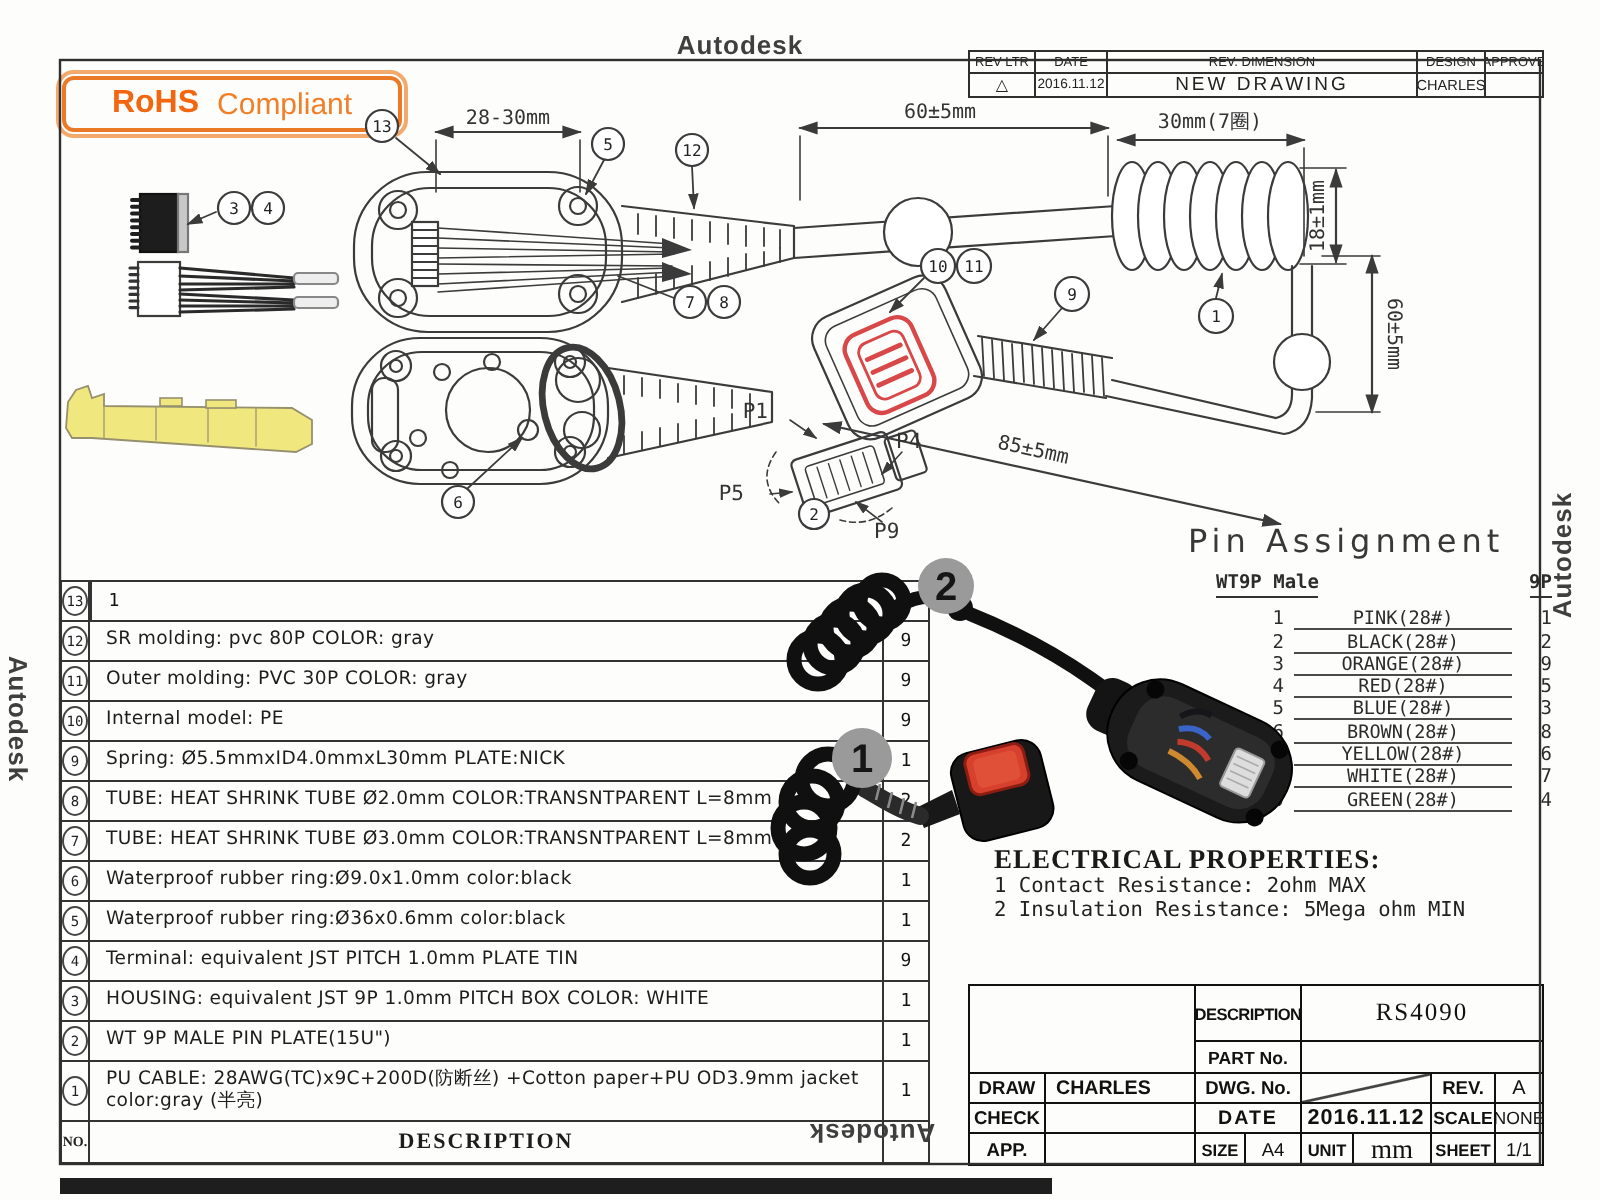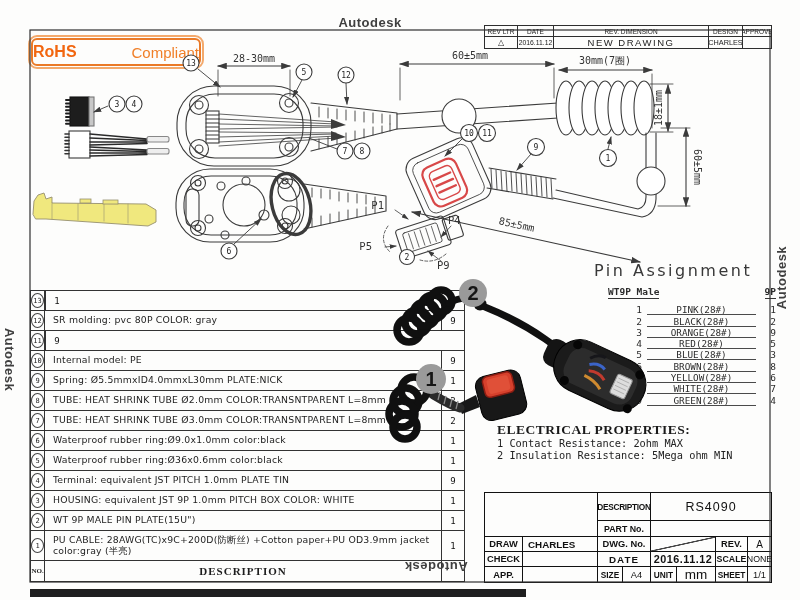--- a/index.html
+++ b/index.html
@@ -10,21 +10,21 @@
   .wm{position:absolute;font-family:"Liberation Sans",sans-serif;font-weight:bold;
       color:#3f3f3f;font-size:13px;letter-spacing:.5px;text-align:center;z-index:8}
   .wm-top{left:330px;top:15px;width:80px}
   .wm-left{left:-27px;top:352px;width:72px;transform:rotate(90deg)}
   .wm-right{left:745px;top:270px;width:72px;transform:rotate(-90deg)}
   .wm-bottom{left:396px;top:559px;width:80px;transform:rotate(180deg);z-index:9}
   
   .rohs{left:28px;top:35px;width:170px;height:28px;border:2px solid #f3a96c;border-radius:9px;
         padding:1px;z-index:4}
   .rohs-in{width:100%;height:100%;border:2px solid #ea7a28;border-radius:6px;box-sizing:border-box;
-        display:flex;align-items:center;justify-content:space-between;gap:9px}
+        display:flex;align-items:center;justify-content:center;gap:9px}
   .rohs-b{font-weight:bold;font-size:16px;color:#f2660f;font-family:"Liberation Sans",sans-serif}
   .rohs-c{font-size:15px;color:#f07f28;font-family:"Liberation Sans",sans-serif}
   
   .rev{left:484px;top:25px;width:286px;height:22px;border:1px solid #2e2e2e;z-index:4;
        font-family:"Liberation Sans",sans-serif}
   .rev .r{display:flex;height:11px;box-sizing:border-box}
   .rev .r:first-child{border-bottom:1px solid #2e2e2e}
   .rev .c{border-right:1px solid #2e2e2e;box-sizing:border-box;display:flex;align-items:center;
           justify-content:center;font-size:6.5px;color:#222;overflow:hidden;white-space:nowrap}
   .rev .c:last-child{border-right:none}
@@ -65,21 +65,21 @@
   .elec-title{font-family:"Liberation Serif",serif;font-weight:bold;font-size:13.5px;
               letter-spacing:.5px;color:#1a1a1a}
   .elec-item{font:10.3px "DejaVu Sans Mono",monospace;color:#222;
              line-height:11.5px;white-space:nowrap}
   
   .tblock{left:484px;top:492px;width:286px;height:89px;border:1.2px solid #111;box-sizing:content-box;z-index:3}
   .tc{position:absolute;border-right:1.1px solid #111;border-bottom:1.1px solid #111;
       box-sizing:border-box;display:flex;align-items:center;justify-content:center;
       font-family:"Liberation Sans",sans-serif;color:#111;overflow:hidden;white-space:nowrap}
   .lab{font-weight:bold}
-  .serif{font-family:Liberation Sans, sans-serif}
+  .serif{font-family:Liberation Serif, serif}
   .noR{border-right:none}.noB{border-bottom:none}
   .diag{background:linear-gradient(to bottom right,transparent 47%,#444 49%,#444 52%,transparent 54%)}
   
   #art{position:absolute;left:0;top:0;z-index:5;pointer-events:none}
   .dtx{font:10px "DejaVu Sans Mono",monospace;fill:#333}
   .ctx{font:8px "DejaVu Sans Mono",monospace;fill:#222;text-anchor:middle}
   .ptx{font:10.5px "DejaVu Sans Mono",monospace;fill:#333}
   .badge-t{font:bold 20px "Liberation Sans",sans-serif;fill:#151515;text-anchor:middle}
 </style>
 </head>
@@ -125,20 +125,21 @@
       <div class="pno">
         <span class="cnum">12</span>
       </div>
       <div class="pdesc">SR molding: pvc 80P COLOR: gray</div>
       <div class="pqty">9</div>
     </div>
   <div class="prow">
       <div class="pno">
         <span class="cnum">11</span>
       </div>
+      <div class="pdesc">Outer molding: PVC 30P COLOR: gray</div>
       <div class="pqty">9</div>
     </div>
   <div class="prow">
       <div class="pno">
         <span class="cnum">10</span>
       </div>
       <div class="pdesc">Internal model: PE</div>
       <div class="pqty">9</div>
     </div>
   <div class="prow">

